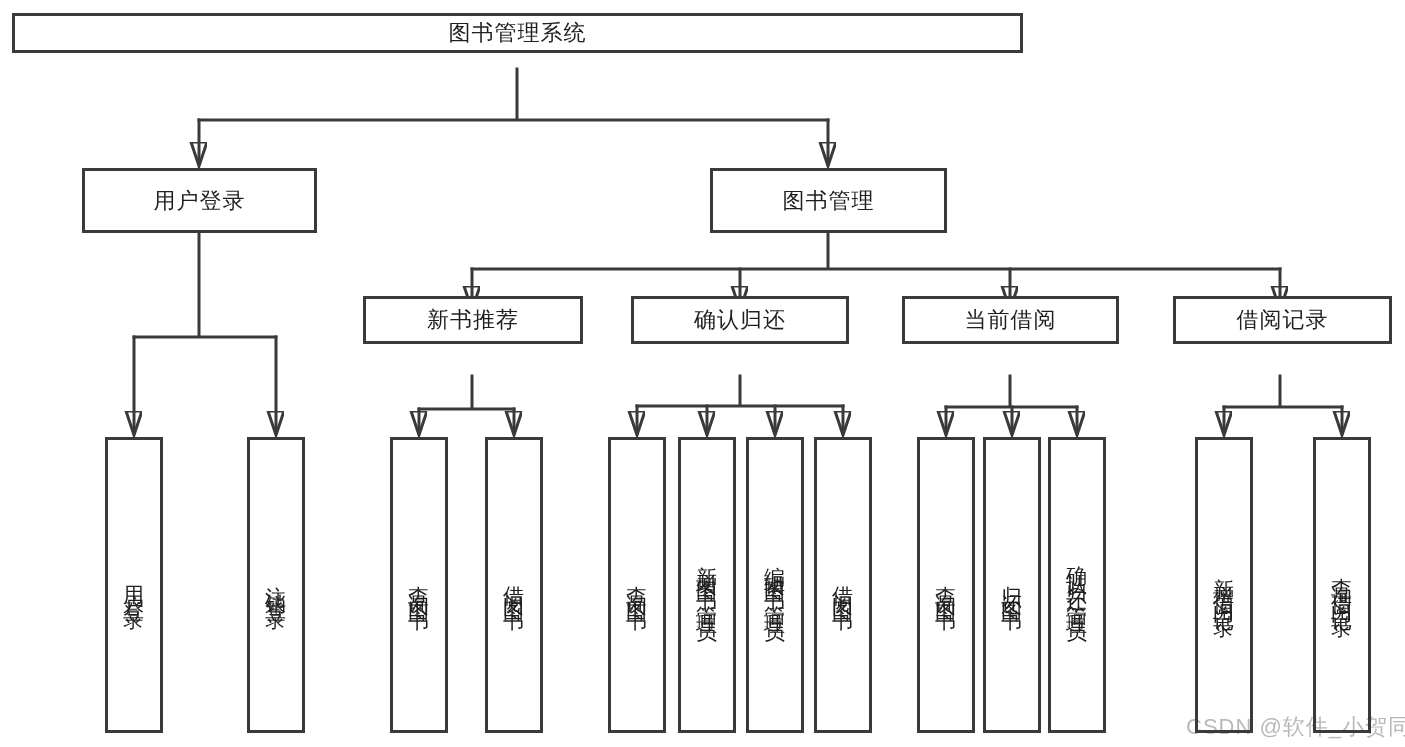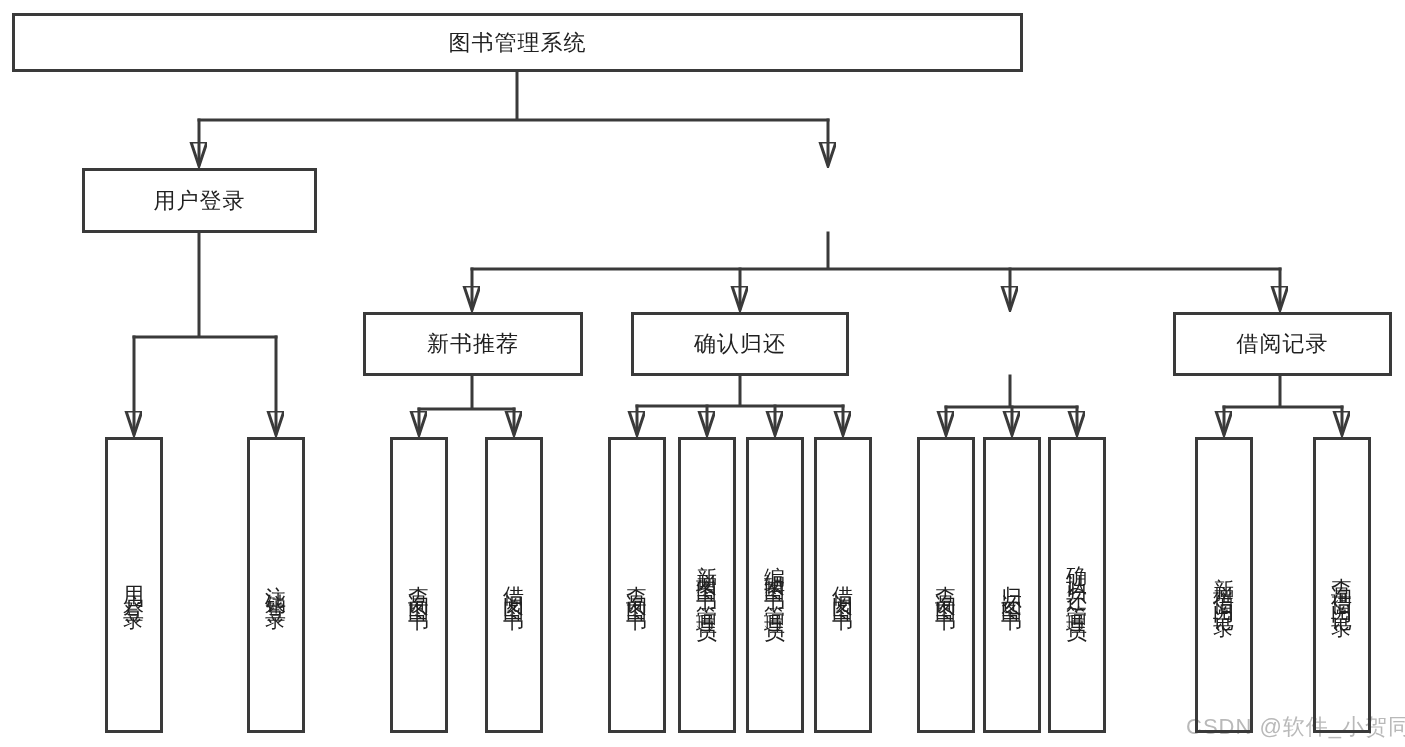--- a/index.html
+++ b/index.html
@@ -20,23 +20,23 @@
   .wires path{stroke:var(--line);stroke-width:3;fill:none;stroke-linecap:square;}
   .arrowhead{fill:var(--line);stroke:none;}
   .box{
     position:absolute;box-sizing:border-box;
     background:var(--box-background);
     border:3px solid var(--line);
     display:flex;align-items:center;justify-content:center;
     text-align:center;
   }
   .hlabel{font-size:22px;letter-spacing:1px;white-space:nowrap;}
-  .root-box{left:12px;top:13px;width:1011px;height:59px;}
+  .root-box{left:12px;top:13px;width:1011px;height:40px;}
   .l2-box{height:65px;top:168px;}
-  .l3-box{height:64px;top:312px;align-items:center;}
+  .l3-box{height:48px;top:296px;align-items:center;}
   .vbox{top:437px;width:58px;height:296px;}
   .vlabel{
     writing-mode:vertical-rl;text-orientation:mixed;
     font-size:21px;letter-spacing:8px;line-height:1;white-space:nowrap;
   }
   .watermark{
     position:absolute;left:1186px;top:712px;z-index:5;
     font-size:22px;letter-spacing:1px;color:var(--watermark);
     mix-blend-mode:darken;white-space:nowrap;
   }
@@ -87,26 +87,32 @@
     <path d="M1342 407 V433" marker-end="url(#arw)"></path>
   </svg>
 
   <div class="box root-box">
     <span class="hlabel">图书管理系统</span>
   </div>
 
   <div class="box l2-box" style="left:82px;width:235px;">
     <span class="hlabel">用户登录</span>
   </div>
+  <div class="box l2-box" style="left:710px;width:237px;">
+    <span class="hlabel">图书管理</span>
+  </div>
 
   <div class="box l3-box" style="left:363px;width:220px;">
     <span class="hlabel">新书推荐</span>
   </div>
   <div class="box l3-box" style="left:631px;width:218px;">
     <span class="hlabel">确认归还</span>
+  </div>
+  <div class="box l3-box" style="left:902px;width:217px;">
+    <span class="hlabel">当前借阅</span>
   </div>
   <div class="box l3-box" style="left:1173px;width:219px;">
     <span class="hlabel">借阅记录</span>
   </div>
 
   <div class="box vbox" style="left:105px;">
     <span class="vlabel">用户登录</span>
   </div>
   <div class="box vbox" style="left:247px;">
     <span class="vlabel">注销登录</span>

